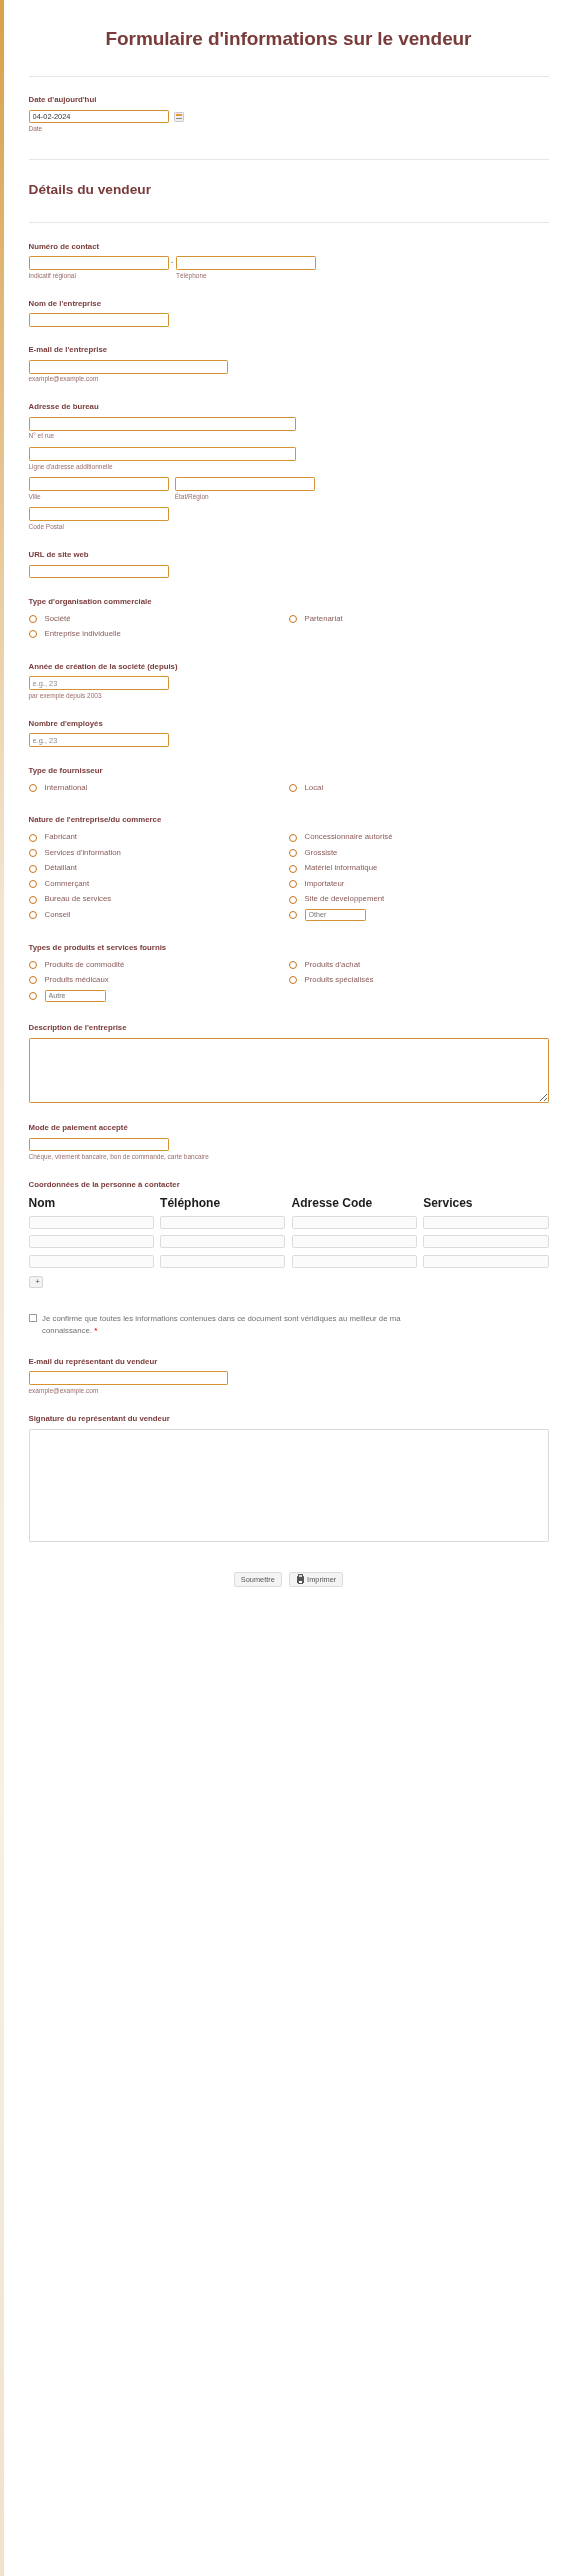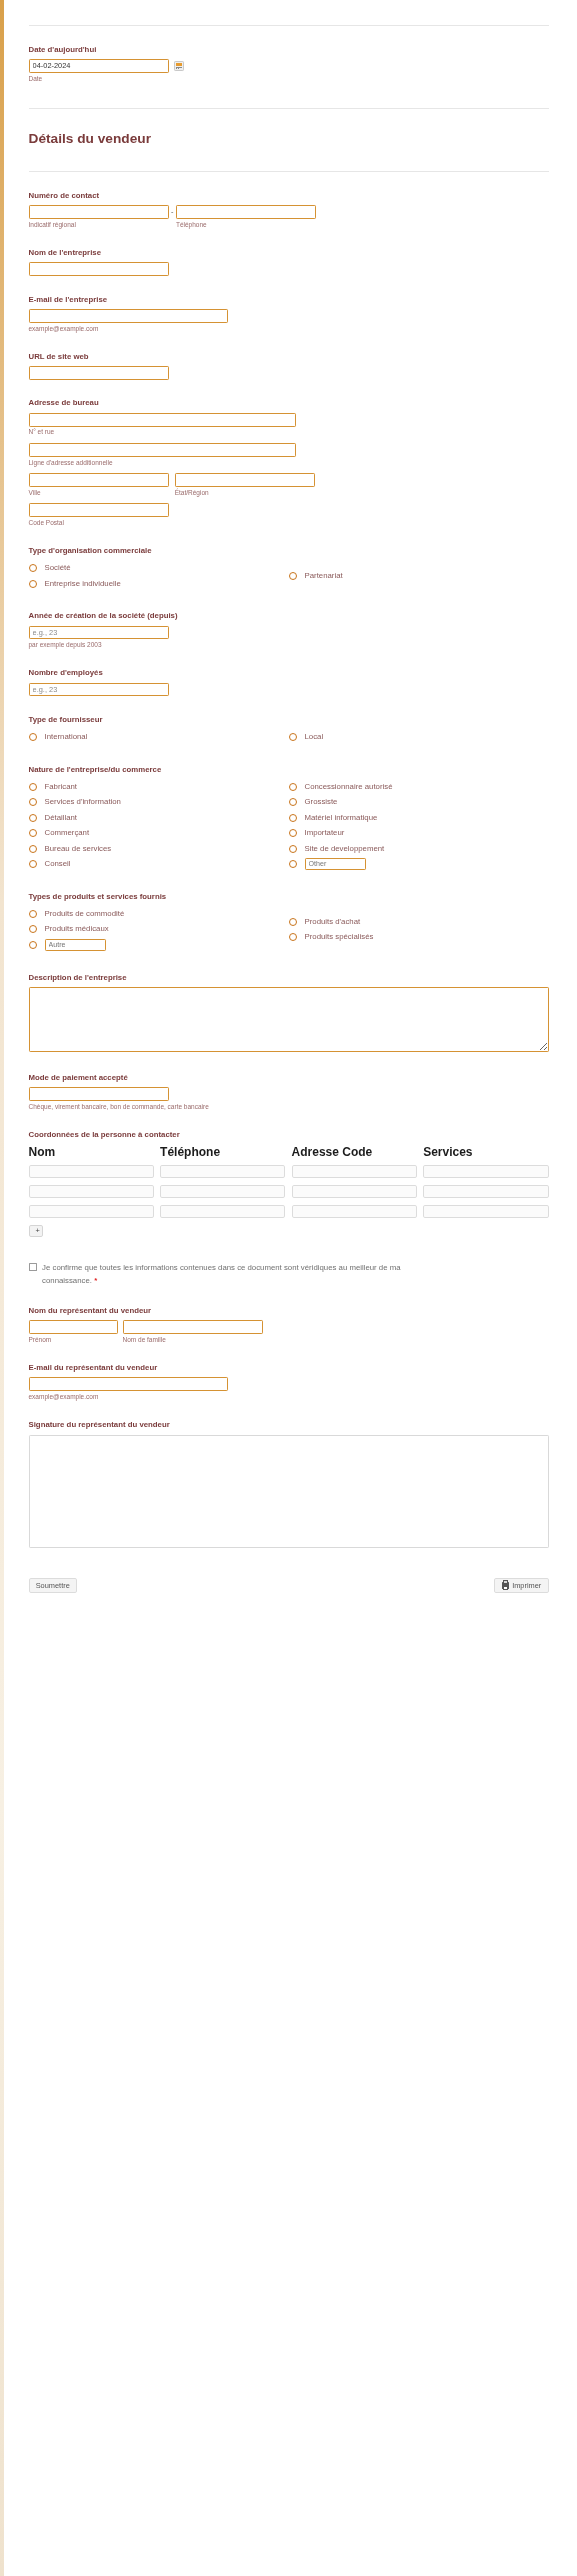--- a/index.html
+++ b/index.html
@@ -105,21 +105,20 @@
     position: absolute; left: 1.2px; right: 1.2px; top: 5px; bottom: 1.2px;
     background: repeating-linear-gradient(to right,#666 0 0.6px,transparent 0.6px 1.9px),
                 repeating-linear-gradient(to bottom,#666 0 0.6px,transparent 0.6px 1.9px);
     opacity: .75;
   }
   
   .radio-group {
     display: flex;
     flex-wrap: wrap;
     margin-top: 1.2px;
-    align-items: center;
   }
   .radio-col { width: 50%; }
   .radio-item {
     display: flex;
     align-items: center;
     margin: 1.2px 0 2.5px 0;
     min-height: 13px;
   }
   .radio-mark {
     width: 8px; height: 8px;
@@ -223,21 +222,21 @@
   .sig-box {
     width: 100%;
     height: 113px;
     border: 0.6px solid #d9d9d9;
     background: #fff;
     border-radius: 1.2px;
     margin-top: 5px;
   }
   .btn-row {
     display: flex;
-    justify-content: space-between;
+    justify-content: center;
     gap: 7.4px;
     margin-top: 30px;
     padding-bottom: 37px;
   }
   .btn {
     min-width: 47px;
     height: 15.5px;
     background: #f4f4f4;
     border: 0.6px solid #dcdcdc;
     border-radius: 1.9px;
@@ -271,20 +270,21 @@
   }
 </style>
 </head>
 <body>
 
 <div class="page-stripe"></div>
 
 <div class="form">
   <div class="form-inner">
 
+    <h1 class="form-title">Formulaire d'informations sur le vendeur</h1>
 
     <hr class="rule">
 
     <div class="field">
       <div class="field-label">Date d'aujourd'hui</div>
       <div class="date-row">
         <input class="txt w-md" type="text" value="04-02-2024" style="">
         <span class="cal-icon"></span>
       </div>
       <div class="sub-label">Date</div>
@@ -313,25 +313,20 @@
 
     <div class="field">
       <div class="field-label">Nom de l'entreprise</div>
       <input class="txt w-md" type="text" value="" style="">
     </div>
 
     <div class="field">
       <div class="field-label">E-mail de l'entreprise</div>
       <input class="txt w-lg" type="text" value="" style="">
       <div class="sub-label">example@example.com</div>
-    </div>
-
-    <div class="field">
-      <div class="field-label">URL de site web</div>
-      <input class="txt w-md" type="text" value="" style="">
     </div>
 
     <div class="field">
       <div class="field-label">Adresse de bureau</div>
       <input class="txt w-xl" type="text" value="" style="">
       <div class="sub-label">N° et rue</div>
       <div style="height:6.2px"></div>
       <input class="txt w-xl" type="text" value="" style="">
       <div class="sub-label">Ligne d'adresse additionnelle</div>
       <div style="height:6.2px"></div>
@@ -344,20 +339,25 @@
           <input class="txt w-md" type="text" value="" style="">
           <div class="sub-label">État/Région</div>
         </div>
       </div>
       <div style="height:6.2px"></div>
       <input class="txt w-md" type="text" value="" style="">
       <div class="sub-label">Code Postal</div>
     </div>
 
     <div class="field">
+      <div class="field-label">URL de site web</div>
+      <input class="txt w-md" type="text" value="" style="">
+    </div>
+
+    <div class="field">
       <div class="field-label">Type d'organisation commerciale</div>
       <div class="radio-group">
         <div class="radio-col">
           <div class="radio-item">
             <span class="radio-mark"></span>
             <span class="radio-label">Société</span>
           </div>
           <div class="radio-item">
             <span class="radio-mark"></span>
             <span class="radio-label">Entreprise individuelle</span>
@@ -532,33 +532,20 @@
     </div>
 
     <div class="confirm-wrap">
       <span class="checkbox-mark"></span>
       <div class="confirm-text">
         <span>Je confirme que toutes les informations contenues dans ce document sont véridiques au meilleur de ma connaissance.</span>
         <span class="req-star">*</span>
       </div>
     </div>
 
-    <div class="field">
-      <div class="field-label">Nom du représentant du vendeur</div>
-      <div class="row" style="gap:5px">
-        <div class="col">
-          <input class="txt w-sm" type="text" value="" style="">
-          <div class="sub-label">Prénom</div>
-        </div>
-        <div class="col">
-          <input class="txt w-md" type="text" value="" style="">
-          <div class="sub-label">Nom de famille</div>
-        </div>
-      </div>
-    </div>
 
     <div class="field">
       <div class="field-label">E-mail du représentant du vendeur</div>
       <input class="txt w-lg" type="text" value="" style="">
       <div class="sub-label">example@example.com</div>
     </div>
 
     <div class="field">
       <div class="field-label">Signature du représentant du vendeur</div>
       <div class="sig-box"></div>

